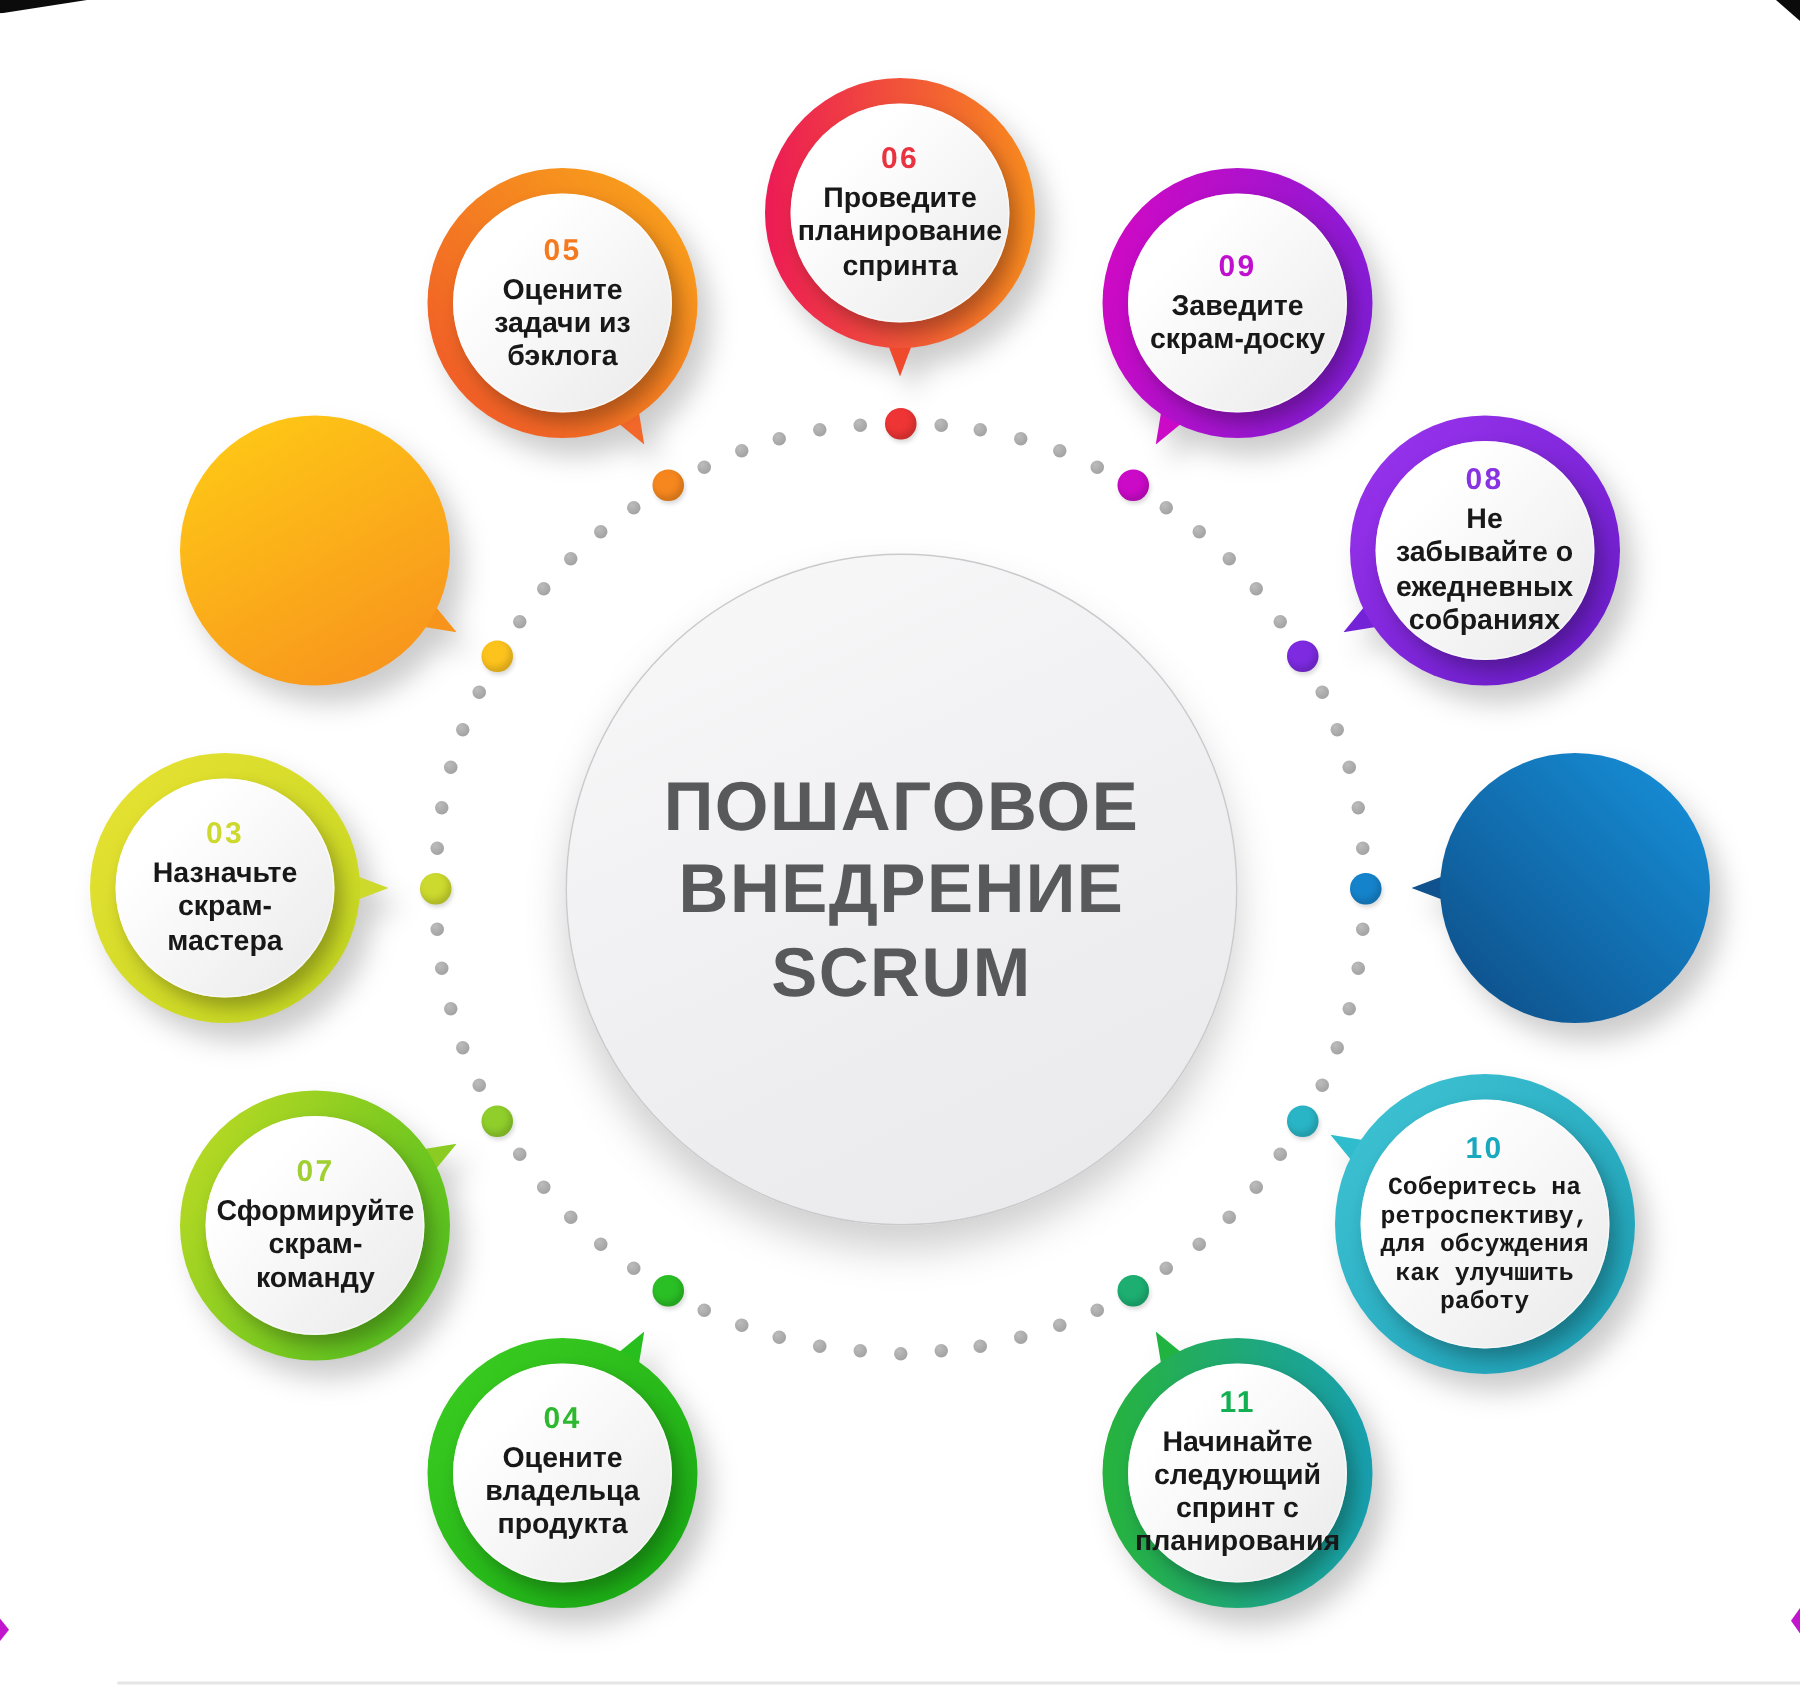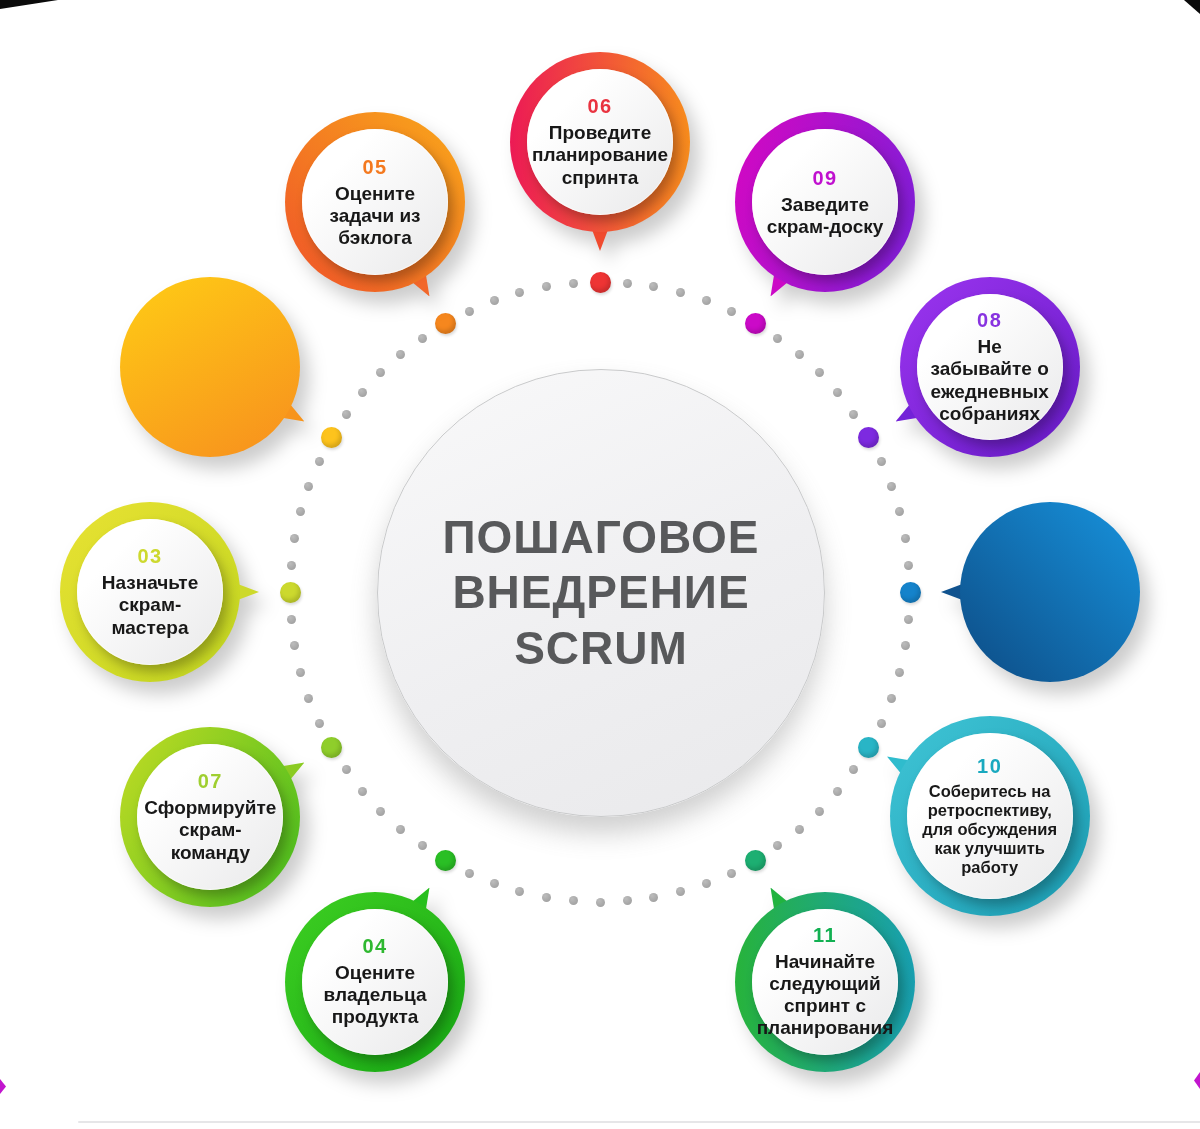--- a/index.html
+++ b/index.html
@@ -23,21 +23,21 @@
   .bubble .tail{position:absolute;left:50%;top:50%;width:34px;height:32px;margin:-16px 0 0 -17px;
     background:var(--tail);clip-path:polygon(0 10%,0 90%,100% 50%);}
   .bubble .ring{position:absolute;inset:0;border-radius:50%;
     background:linear-gradient(var(--ga,135deg),var(--c1),var(--c2));}
   .bubble .inner{position:absolute;inset:17px;border-radius:50%;
     background:linear-gradient(135deg,#ffffff 25%,#e9e9ea 100%);
     box-shadow:5px 7px 12px rgba(0,0,0,.28), inset 0 0 0 1px rgba(255,255,255,.5);
     display:flex;flex-direction:column;align-items:center;justify-content:center;text-align:center;}
   .bubble .num{font-weight:bold;font-size:20px;letter-spacing:1.5px;color:var(--num);margin-bottom:4px;}
   .bubble .label{font-size:19px;font-weight:600;color:#181818;line-height:1.16;padding:0 8px;text-align:center;}
-  .bubble.small .label{font-size:16.5px;}
+  .bubble.small .label{font-size:16.5px;font-family:Liberation Mono, monospace;}
 
   
   .corner-tl{position:absolute;left:0;top:0;width:58px;height:9px;background:var(--corner_black,#0b0b0b);clip-path:polygon(0 0,100% 0,0 100%);z-index:9;}
   .corner-tr{position:absolute;right:0;top:0;width:16px;height:14px;background:var(--corner_black,#0b0b0b);clip-path:polygon(0 0,100% 0,100% 100%);z-index:9;}
   .edge-magenta-left{position:absolute;left:0;top:1079px;width:6px;height:15px;background:var(--edge_magenta,#c215ce);clip-path:polygon(0 0,100% 50%,0 100%);z-index:9;}
   .edge-magenta-right{position:absolute;right:0;top:1072px;width:6px;height:17px;background:var(--edge_magenta,#c215ce);clip-path:polygon(100% 0,0 50%,100% 100%);z-index:9;}
   .bottom-line{position:absolute;left:78px;right:0;top:1121px;height:2px;background:var(--bottom_line,#e6e6e8);border-radius:2px 0 0 2px;z-index:9;}
 </style>
 </head>
 <body>

